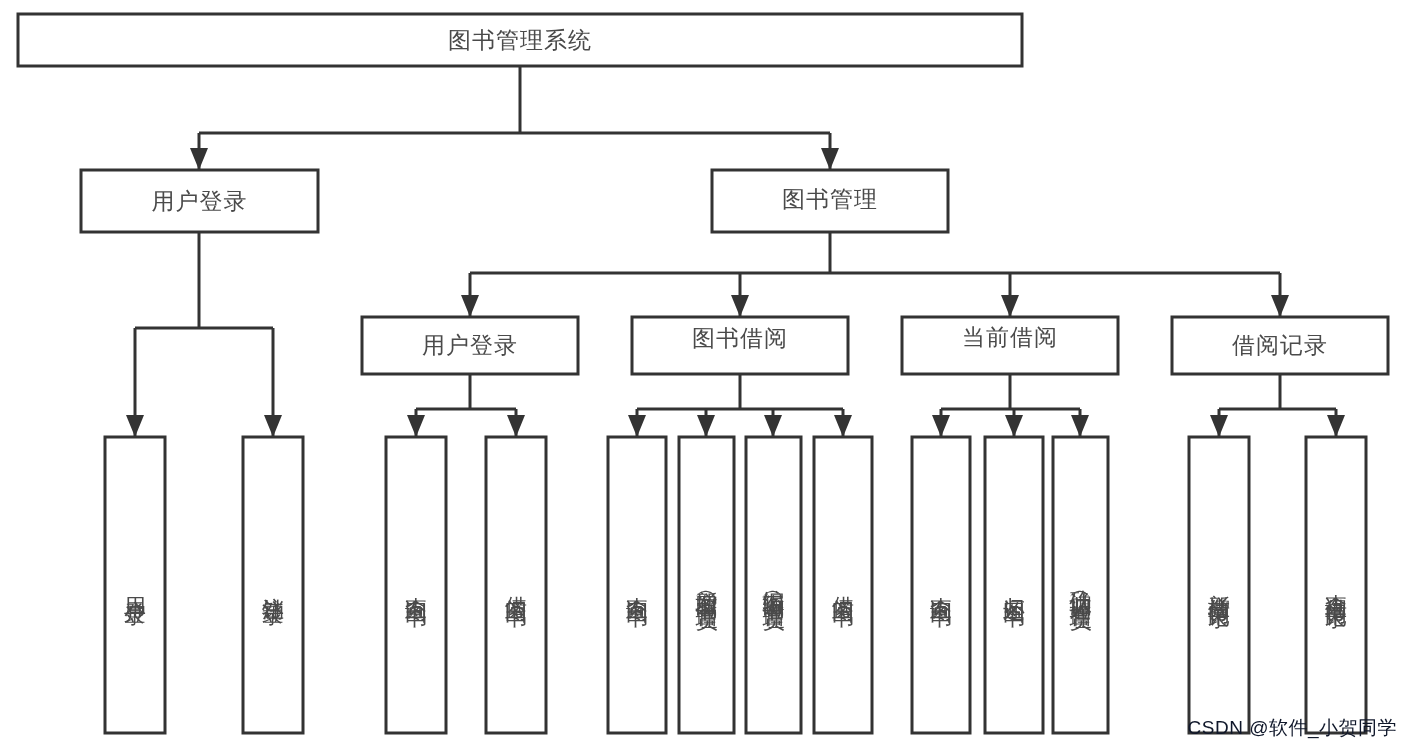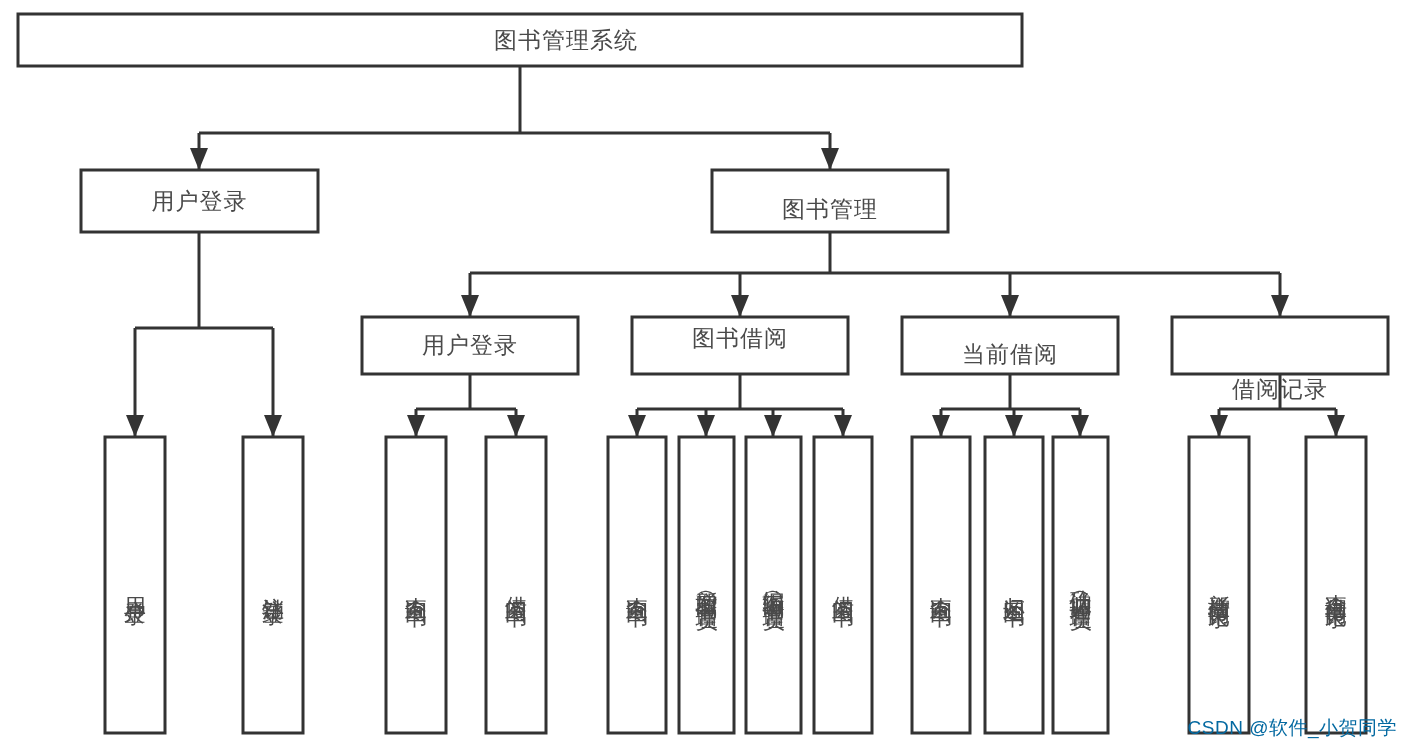--- a/index.html
+++ b/index.html
@@ -62,21 +62,21 @@
     text-orientation: upright;
     font-size: 22px;
     letter-spacing: 3px;
     line-height: 1;
   }
   .watermark {
     position: absolute;
     right: 8px;
     bottom: 6px;
     font-size: 19px;
-    color: #0369a1;
+    color: #0f172a;
     font-family: "Liberation Sans", "DejaVu Sans", sans-serif;
     letter-spacing: 0.5px;
     white-space: nowrap;
     pointer-events: none;
   }
 </style>
 </head>
 <body>
 
 <div id="diagram-root">
@@ -154,27 +154,27 @@
         <rect x="814" y="437" width="58" height="296" class="node-box"></rect>
         <rect x="912" y="437" width="58" height="296" class="node-box"></rect>
         <rect x="985" y="437" width="58" height="296" class="node-box"></rect>
         <rect x="1053" y="437" width="55" height="296" class="node-box"></rect>
         <rect x="1189" y="437" width="60" height="296" class="node-box"></rect>
         <rect x="1306" y="437" width="60" height="296" class="node-box"></rect>
       </g>
   </svg>
 
   <div id="labels-layer">
-      <div class="node-label horizontal" style="left: 18px; top: 14px; width: 1004px; height: 52px; margin-left: 46px;">图书管理系统</div>
+      <div class="node-label horizontal" style="left: 18px; top: 14px; width: 1004px; height: 52px;">图书管理系统</div>
       <div class="node-label horizontal" style="left: 81px; top: 170px; width: 237px; height: 62px;">用户登录</div>
-      <div class="node-label horizontal" style="left: 712px; top: 178px; width: 236px; height: 62px;">图书管理</div>
+      <div class="node-label horizontal" style="left: 712px; top: 168px; width: 236px; height: 62px;">图书管理</div>
       <div class="node-label horizontal" style="left: 362px; top: 317px; width: 216px; height: 57px;">用户登录</div>
       <div class="node-label horizontal" style="left: 632px; top: 317px; width: 216px; height: 43px;">图书借阅</div>
-      <div class="node-label horizontal" style="left: 902px; top: 330px; width: 216px; height: 48px; border-radius: 11px;">当前借阅</div>
-      <div class="node-label horizontal" style="left: 1172px; top: 317px; width: 216px; height: 57px; margin-top: 44px;">借阅记录</div>
+      <div class="node-label horizontal" style="left: 902px; top: 313px; width: 216px; height: 48px; border-radius: 11px;">当前借阅</div>
+      <div class="node-label horizontal" style="left: 1172px; top: 317px; width: 216px; height: 57px;">借阅记录</div>
       <div class="node-label vertical" style="left: 105px; top: 437px; width: 60px; height: 296px;">用户登录</div>
       <div class="node-label vertical" style="left: 243px; top: 437px; width: 60px; height: 296px;">注销登录</div>
       <div class="node-label vertical" style="left: 386px; top: 437px; width: 60px; height: 296px;">查询图书</div>
       <div class="node-label vertical" style="left: 486px; top: 437px; width: 60px; height: 296px;">借阅图书</div>
       <div class="node-label vertical" style="left: 608px; top: 437px; width: 58px; height: 296px;">查询图书</div>
       <div class="node-label vertical" style="left: 679px; top: 437px; width: 55px; height: 296px;">新增图书（管理员）</div>
       <div class="node-label vertical" style="left: 746px; top: 437px; width: 55px; height: 296px;">编辑图书（管理员）</div>
       <div class="node-label vertical" style="left: 814px; top: 437px; width: 58px; height: 296px;">借阅图书</div>
       <div class="node-label vertical" style="left: 912px; top: 437px; width: 58px; height: 296px;">查询图书</div>
       <div class="node-label vertical" style="left: 985px; top: 437px; width: 58px; height: 296px;">归还图书</div>

